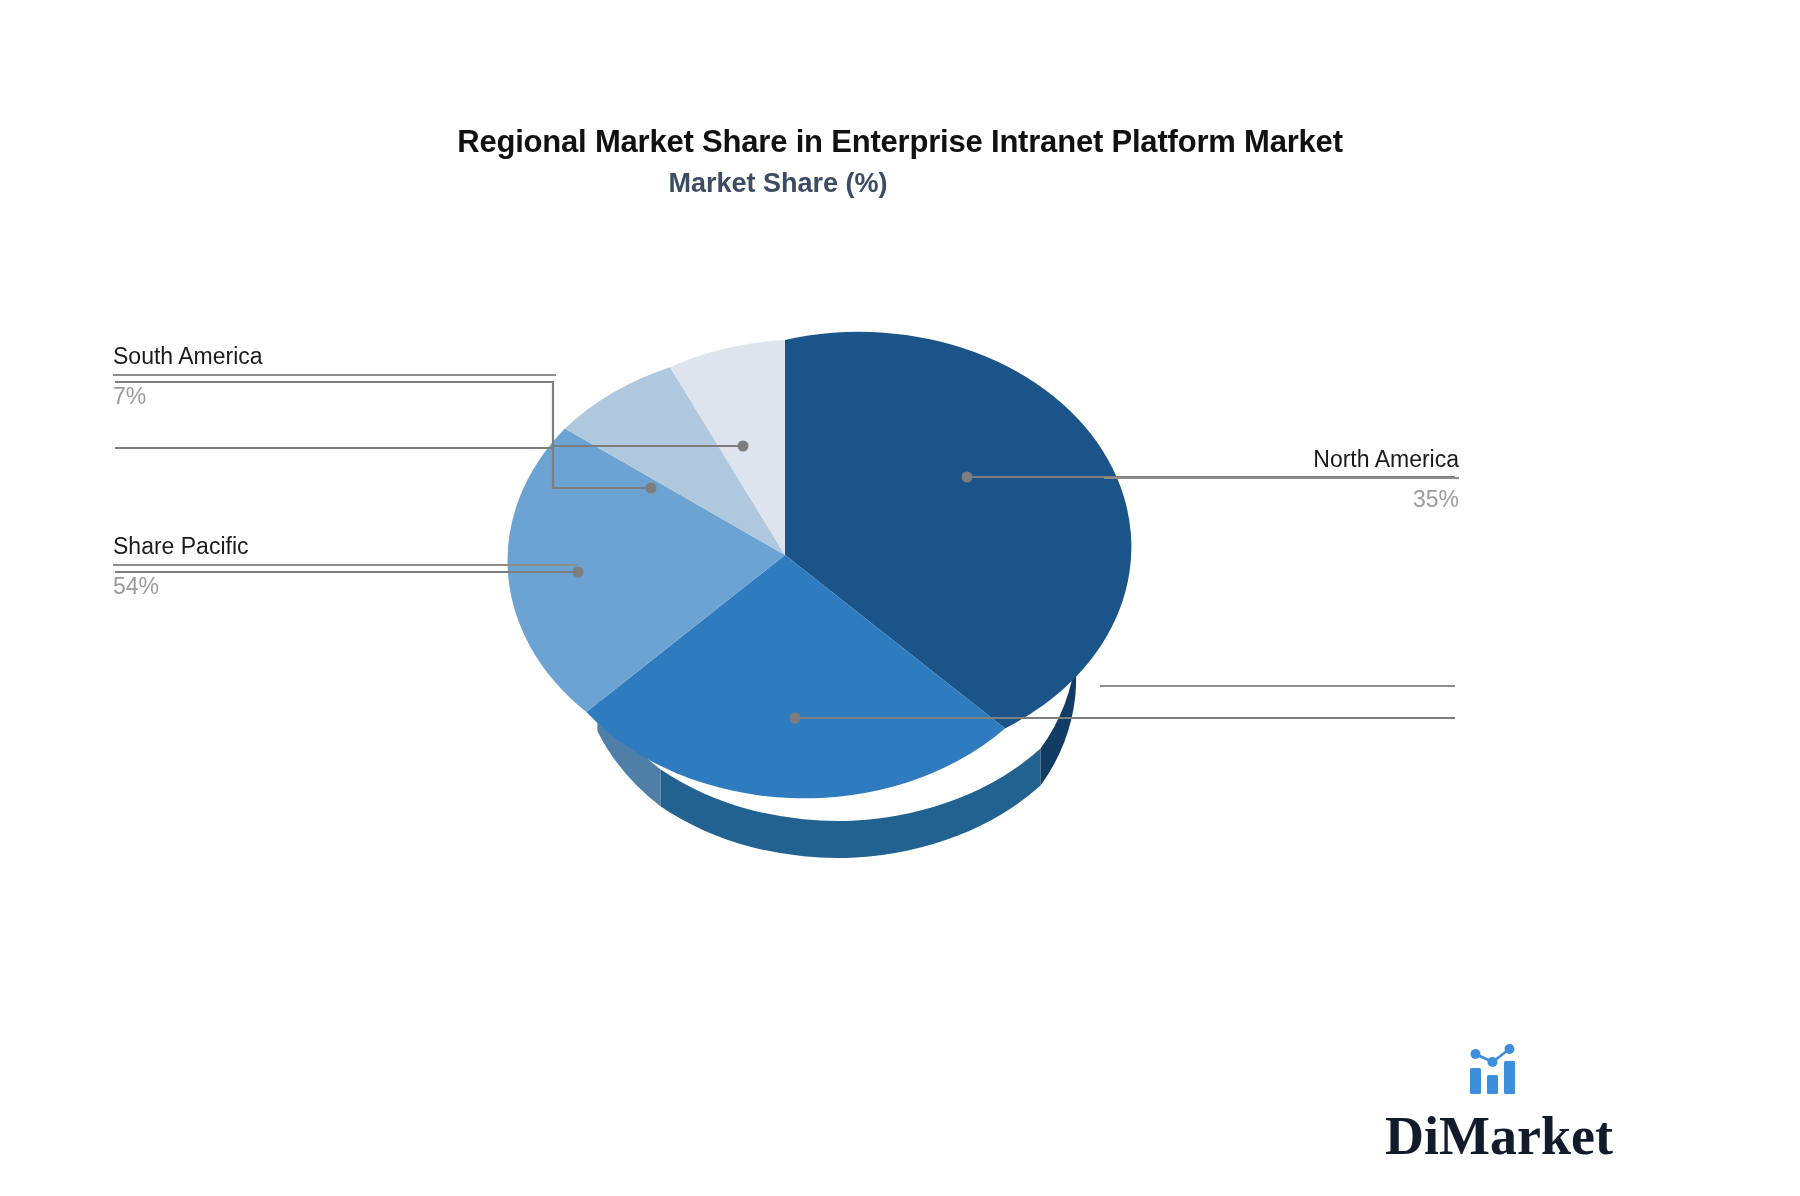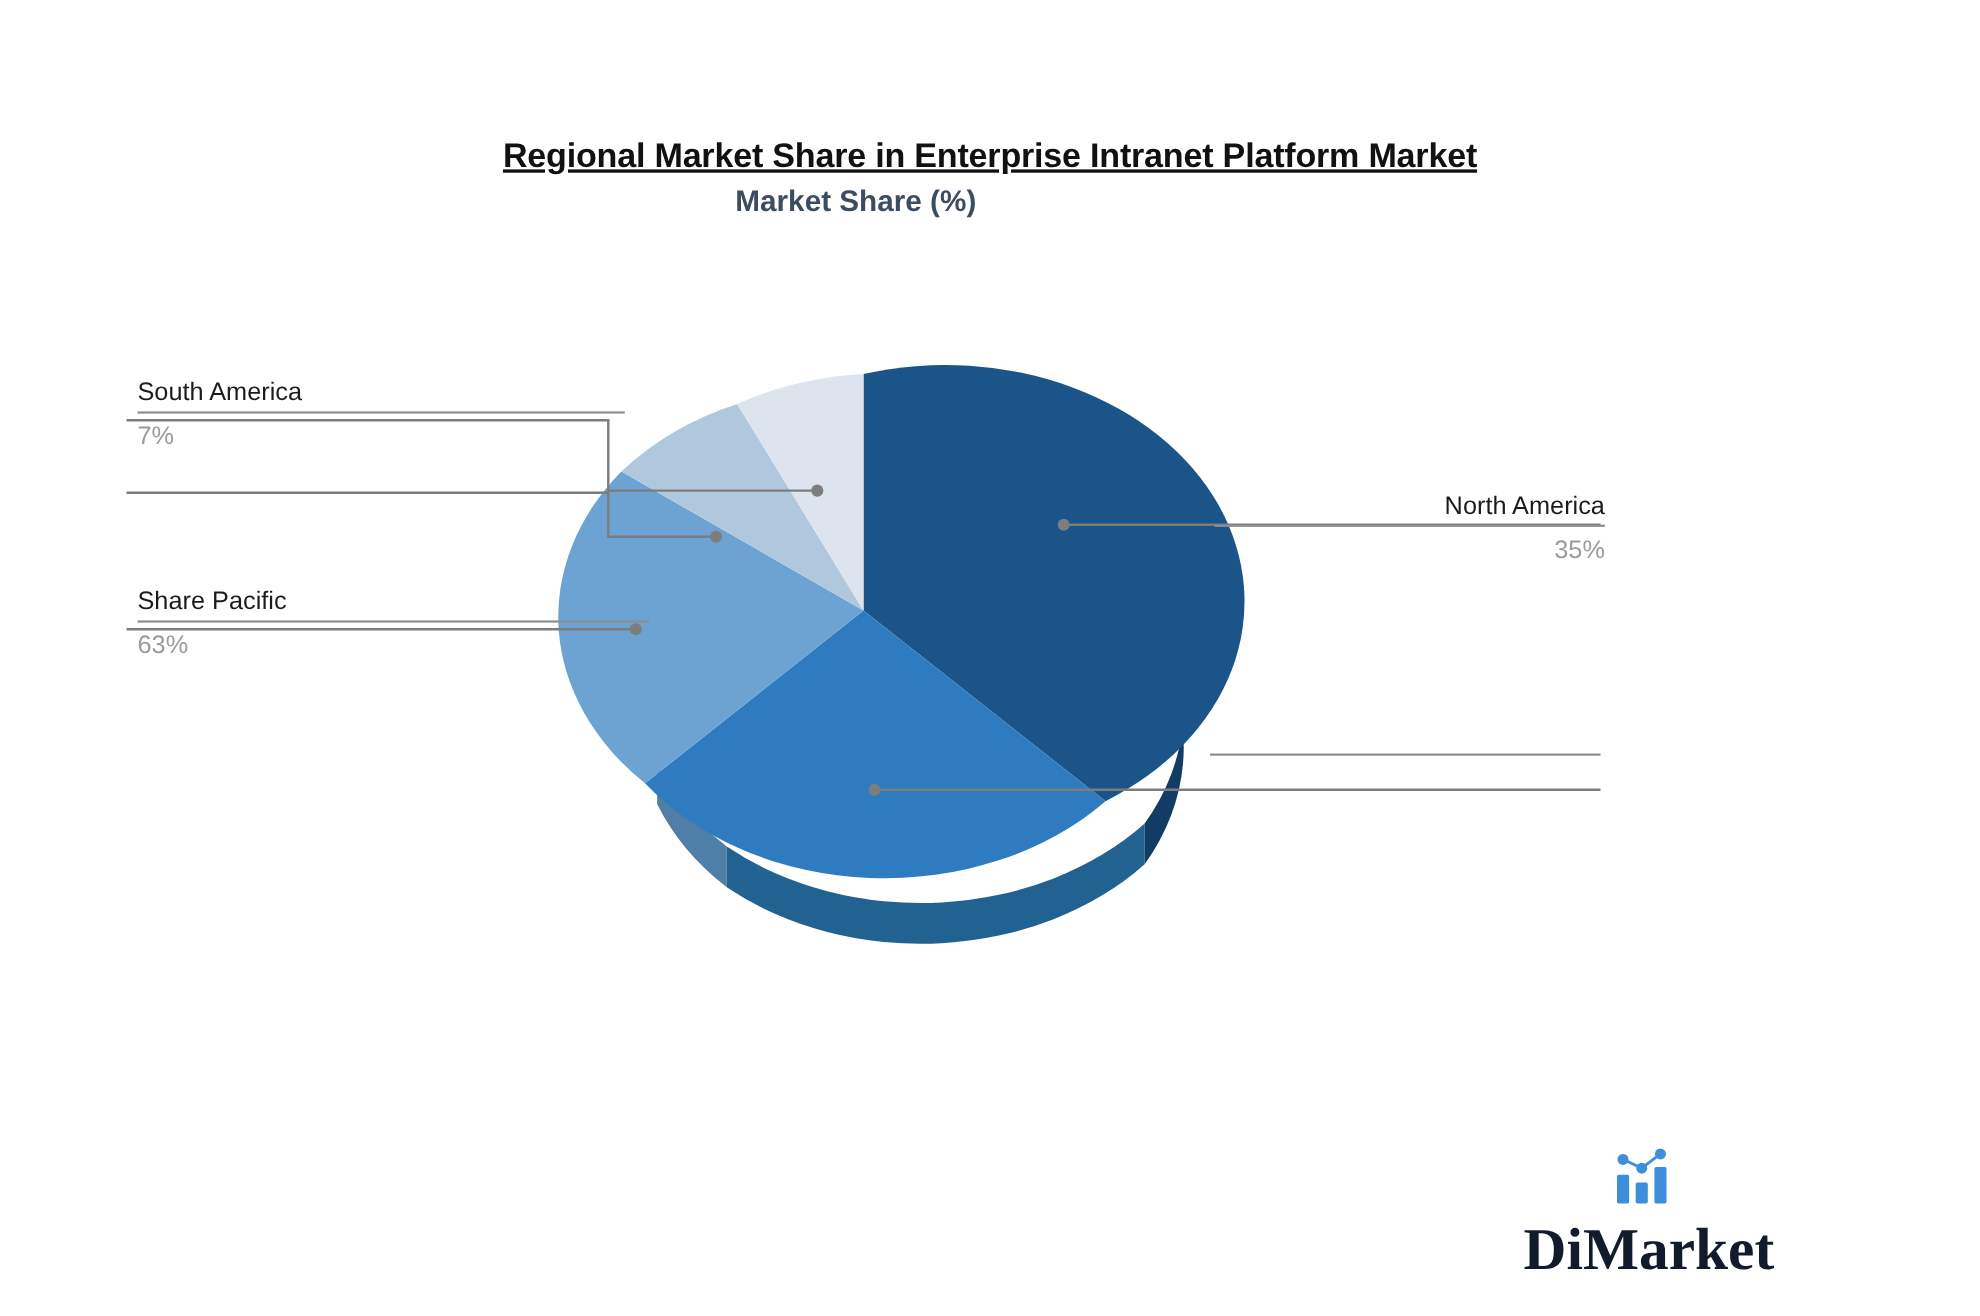--- a/index.html
+++ b/index.html
@@ -62,21 +62,21 @@
     width: 100%;
   }
   .callout .cl-value {
     font-size: 23px;
     color: #9b9b9b;
     line-height: 32px;
     padding-top: 4px;
     white-space: nowrap;
   }
   .callout.right { text-align: right; }
-  .callout.left  { text-align: left; margin-left: 12px; }
+  .callout.left  { text-align: left; }
 
   
   svg.layer {
     position: absolute;
     left: 0;
     top: 0;
     width: 1800px;
     height: 1196px;
     overflow: visible;
   }
@@ -96,21 +96,21 @@
     color: #111b2b;
     letter-spacing: 0px;
     line-height: 54px;
   }
 </style>
 </head>
 <body>
 
 <div id="stage">
 
-  <div class="chart-title" style="top:124px;text-decoration:underline;">Regional Market Share in Enterprise Intranet Platform Market</div>
+  <div class="chart-title" style="top:124px;">Regional Market Share in Enterprise Intranet Platform Market</div>
 
   <div class="chart-subtitle" style="top:168px;">Market Share (%)</div>
 
   <svg class="layer" viewBox="0 0 1800 1196">
     <defs></defs>
 
     <path fill="#4f7fa6" d="M 597.4 693.9
              A 272 215 0 0 0 660.7 769.6
              L 660.7 806.6
              A 272 215 0 0 1 597.4 730.9
@@ -163,21 +163,21 @@
   <div class="callout left" style="left:113px; top:341px; width:443px;">
     <div class="cl-name">South America</div>
     <div class="cl-rule"></div>
     <div class="cl-value">7%</div>
   </div>
 
 
   <div class="callout left" style="left:113px; top:531px; width:465px;">
     <div class="cl-name">Share Pacific</div>
     <div class="cl-rule"></div>
-    <div class="cl-value">63%</div>
+    <div class="cl-value">54%</div>
   </div>
 
   <div class="callout right" style="left:1104px; top:444px; width:355px;">
     <div class="cl-name">North America</div>
     <div class="cl-rule"></div>
     <div class="cl-value">35%</div>
   </div>
 
   <div class="callout right" style="left:1100px; top:685px; width:355px;">
     <div class="cl-rule"></div>

